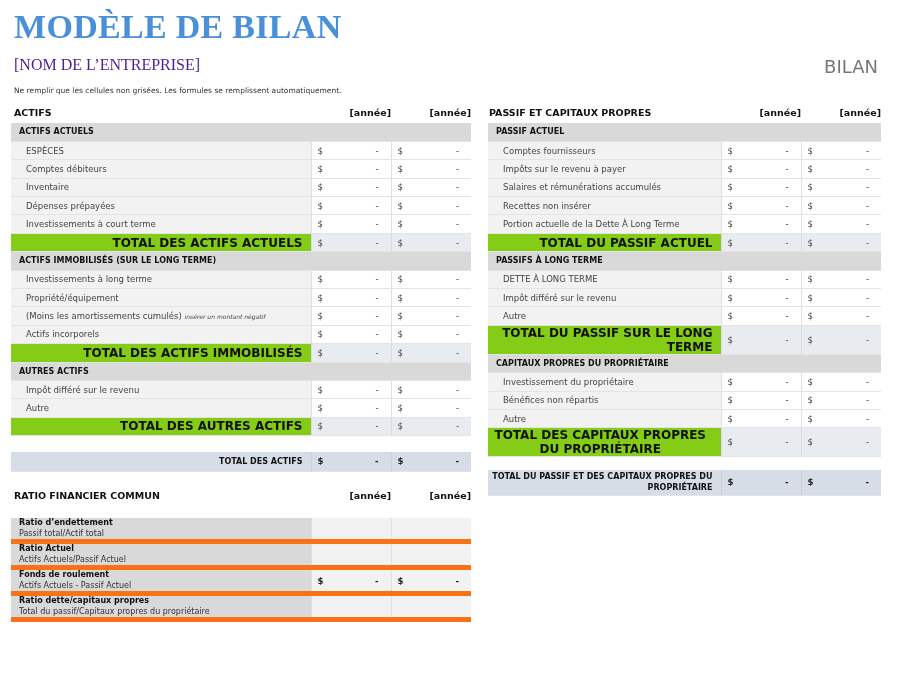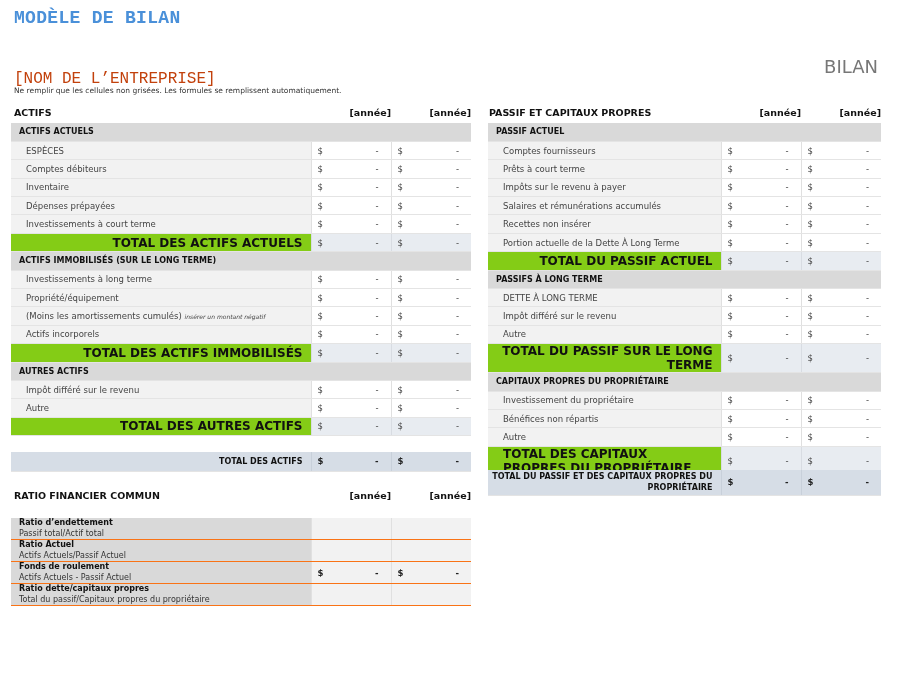--- a/index.html
+++ b/index.html
@@ -1,20 +1,20 @@
 <!DOCTYPE html>
 <html><head>
 <meta charset="utf-8">
 <style>
   * { box-sizing: border-box; margin: 0; padding: 0; }
   html, body { width: 900px; height: 690px; background: #ffffff; overflow: hidden; }
   body { font-family: "DejaVu Sans", "Liberation Sans", sans-serif; color: #222; position: relative; }
 
-  .title { position: absolute; left: 14px; top: 8px; font-size: 18px; font-weight: bold; color: #4a90d9; letter-spacing: 0.3px; font-family: Liberation Mono, monospace; }
-  .company { position: absolute; left: 14px; top: 56px; font-size: 16px; color: #c2410c; font-family: Liberation Mono, monospace; margin-top: 14px; }
+  .title { position: absolute; left: 14px; top: 8px; font-size: 34px; font-weight: bold; color: #4a90d9; letter-spacing: 0.3px; font-family: Liberation Serif, serif; }
+  .company { position: absolute; left: 14px; top: 56px; font-size: 16px; color: #4c1d95; font-family: Liberation Serif, serif; }
   .doc-label { position: absolute; right: 22px; top: 56px; font-size: 18px; color: #777; font-family: "DejaVu Sans", sans-serif; }
   .note { position: absolute; left: 14px; top: 86px; font-size: 7.5px; color: #333; }
 
   .sec-head { position: absolute; height: 18px; display: flex; align-items: center; font-size: 9.5px; font-weight: bold; color: #111; }
   .sec-head .lbl { flex: 1; }
   .sec-head .yr { width: 80px; text-align: right; }
 
   table.grid { position: absolute; border-collapse: collapse; table-layout: fixed; font-size: 8.5px; }
   table.grid td { height: 18.4px; border-bottom: 1px solid #e4e4e4; padding: 0; vertical-align: middle; }
   td.cat { background: #d9d9d9; font-weight: bold; font-size: 8px; padding-left: 8px !important; color: #111; }
@@ -22,21 +22,21 @@
   td.item .hint { font-style: italic; font-size: 6px; color: #444; }
   td.val { background: #ffffff; border-left: 1px solid #e0e0e0; }
   td.tot-lbl { background: #84cc16; text-align: right; font-weight: bold; font-size: 12px; padding-right: 8px !important; color: #111; }
   td.tot-val { background: #e8ecf1; border-left: 1px solid #d8dce2; }
   .money { display: flex; justify-content: space-between; padding: 0 12px 0 6px; color: #444; font-size: 8.5px; }
   .money.bold { font-weight: bold; color: #222; }
 
   td.gt-lbl { background: #d6dde6; text-align: right; font-weight: bold; font-size: 8px; padding-right: 8px !important; color: #111; line-height: 11px; }
   td.gt-val { background: #d6dde6; border-left: 1px solid #c8d0da; }
 
-  table.ratio td { border-bottom: 1px solid #f97316; }
+  table.ratio td { border-bottom: 5px solid #f97316; }
   td.r-lbl { background: #d9d9d9; padding-left: 8px !important; height: 31.6px; line-height: 10.5px; }
   td.r-lbl .rt { font-weight: bold; font-size: 8px; color: #111; display: block; }
   td.r-lbl .rs { font-size: 8px; color: #333; display: block; }
   td.r-val { background: #f2f2f2; border-left: 1px solid #e0e0e0; }
 </style>
 </head>
 <body>
 
 <div class="title">MODÈLE DE BILAN</div>
 <div class="company">[NOM DE L’ENTREPRISE]</div>
@@ -328,35 +328,20 @@
           </div>
         </td>
         <td class="val">
           <div class="money">
             <span>$</span>
             <span>-</span>
           </div>
         </td>
       </tr>
       <tr>
-        <td class="item"><span>Prêts à court terme</span></td>
-        <td class="val">
-          <div class="money">
-            <span>$</span>
-            <span>-</span>
-          </div>
-        </td>
-        <td class="val">
-          <div class="money">
-            <span>$</span>
-            <span>-</span>
-          </div>
-        </td>
-      </tr>
-      <tr>
         <td class="item"><span>Impôts sur le revenu à payer</span></td>
         <td class="val">
           <div class="money">
             <span>$</span>
             <span>-</span>
           </div>
         </td>
         <td class="val">
           <div class="money">
             <span>$</span>
@@ -529,21 +514,21 @@
           </div>
         </td>
         <td class="val">
           <div class="money">
             <span>$</span>
             <span>-</span>
           </div>
         </td>
       </tr>
       <tr>
-        <td class="tot-lbl" style="text-align: left; padding-left: 15px; margin-left: 27px;">TOTAL DES CAPITAUX PROPRES DU PROPRIÉTAIRE</td>
+        <td class="tot-lbl" style="text-align: center;  margin-left: 27px;">TOTAL DES CAPITAUX PROPRES DU PROPRIÉTAIRE</td>
         <td class="tot-val">
           <div class="money">
             <span>$</span>
             <span>-</span>
           </div>
         </td>
         <td class="tot-val">
           <div class="money">
             <span>$</span>
             <span>-</span>

